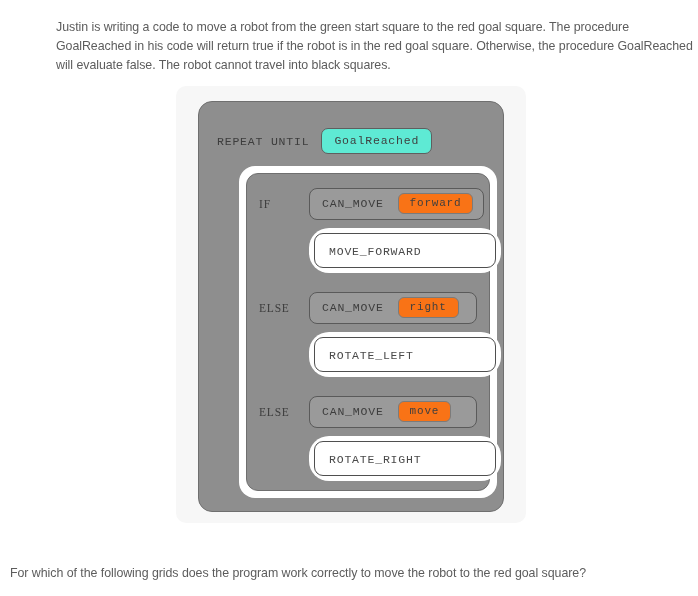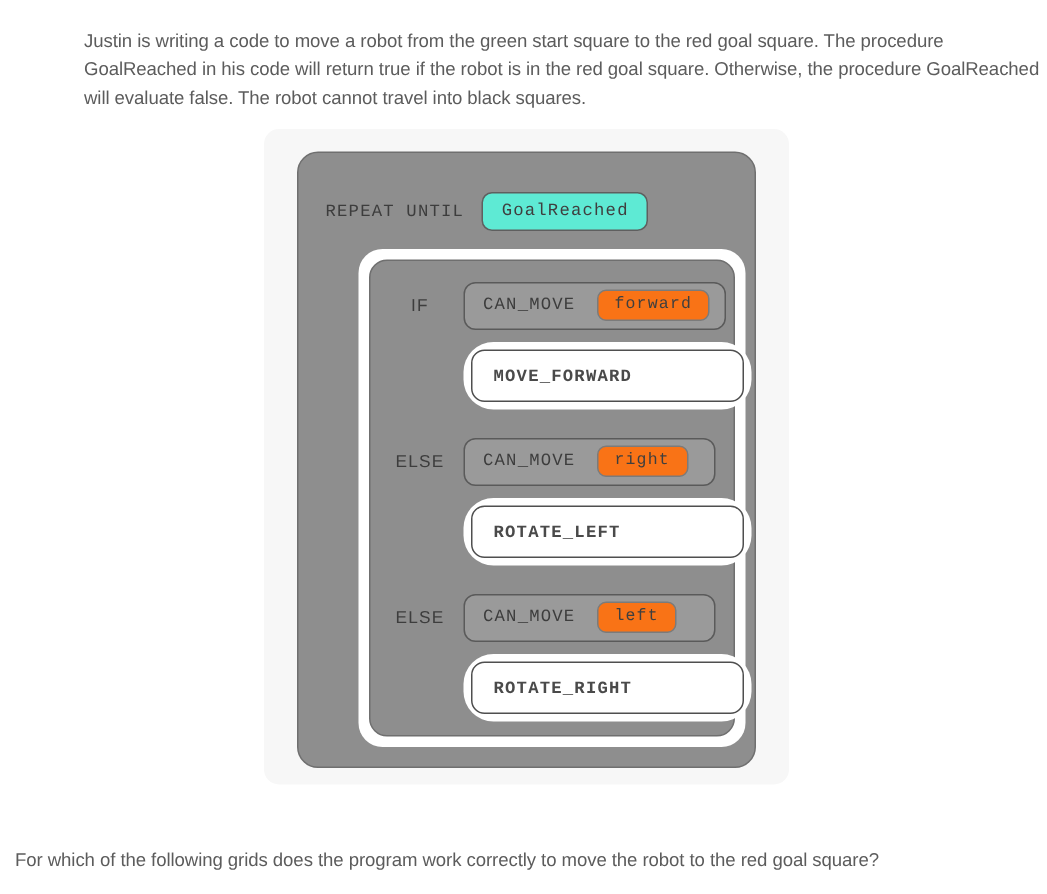--- a/index.html
+++ b/index.html
@@ -134,26 +134,26 @@
   .g2 { top: 118px; }
   .g3 { top: 222px; }
 
   .cond-row {
     display: flex;
     align-items: center;
     gap: 8px;
     padding-left: 12px;
   }
   .cond-label {
-    font-family: Liberation Sans, sans-serif;
+    font-family: Liberation Serif, serif;
     font-size: 11.5px;
     color: #3d3d3d;
     letter-spacing: 0.8px;
     width: 42px;
-    text-align: center;
+    text-align: left;
     flex: 0 0 auto;
   }
   .cond-block {
     display: flex;
     align-items: center;
     gap: 14px;
     background: #9a9a9a;
     border: 1.5px solid #5a5a5a;
     border-radius: 8px;
     padding: 4px 10px 5px 12px;
@@ -169,21 +169,20 @@
   }
 
   
   .action-wrap {
     margin: 8px 0 0 62px;
     width: 192px;
     background: #ffffff;
     border-radius: 20px;
     padding: 5px;
     box-sizing: border-box;
-    font-weight: bold;
   }
   .action-block {
     background: #ffffff;
     border: 1.5px solid #4f4f4f;
     border-radius: 9px;
     padding: 7px 0 8px 14px;
     box-sizing: border-box;
   }
   .action-text {
     font-family: "Liberation Mono", monospace;
@@ -238,21 +237,21 @@
               <span class="action-text">ROTATE_LEFT</span>
             </div>
           </div>
         </div>
 
         <div class="group g3">
           <div class="cond-row">
             <span class="cond-label">ELSE</span>
             <span class="cond-block">
               <span class="cond-name">CAN_MOVE</span>
-              <span class="pill sub">left</span>
+              <span class="pill sub">move</span>
             </span>
           </div>
           <div class="action-wrap">
             <div class="action-block">
               <span class="action-text">ROTATE_RIGHT</span>
             </div>
           </div>
         </div>
 
       </div>

